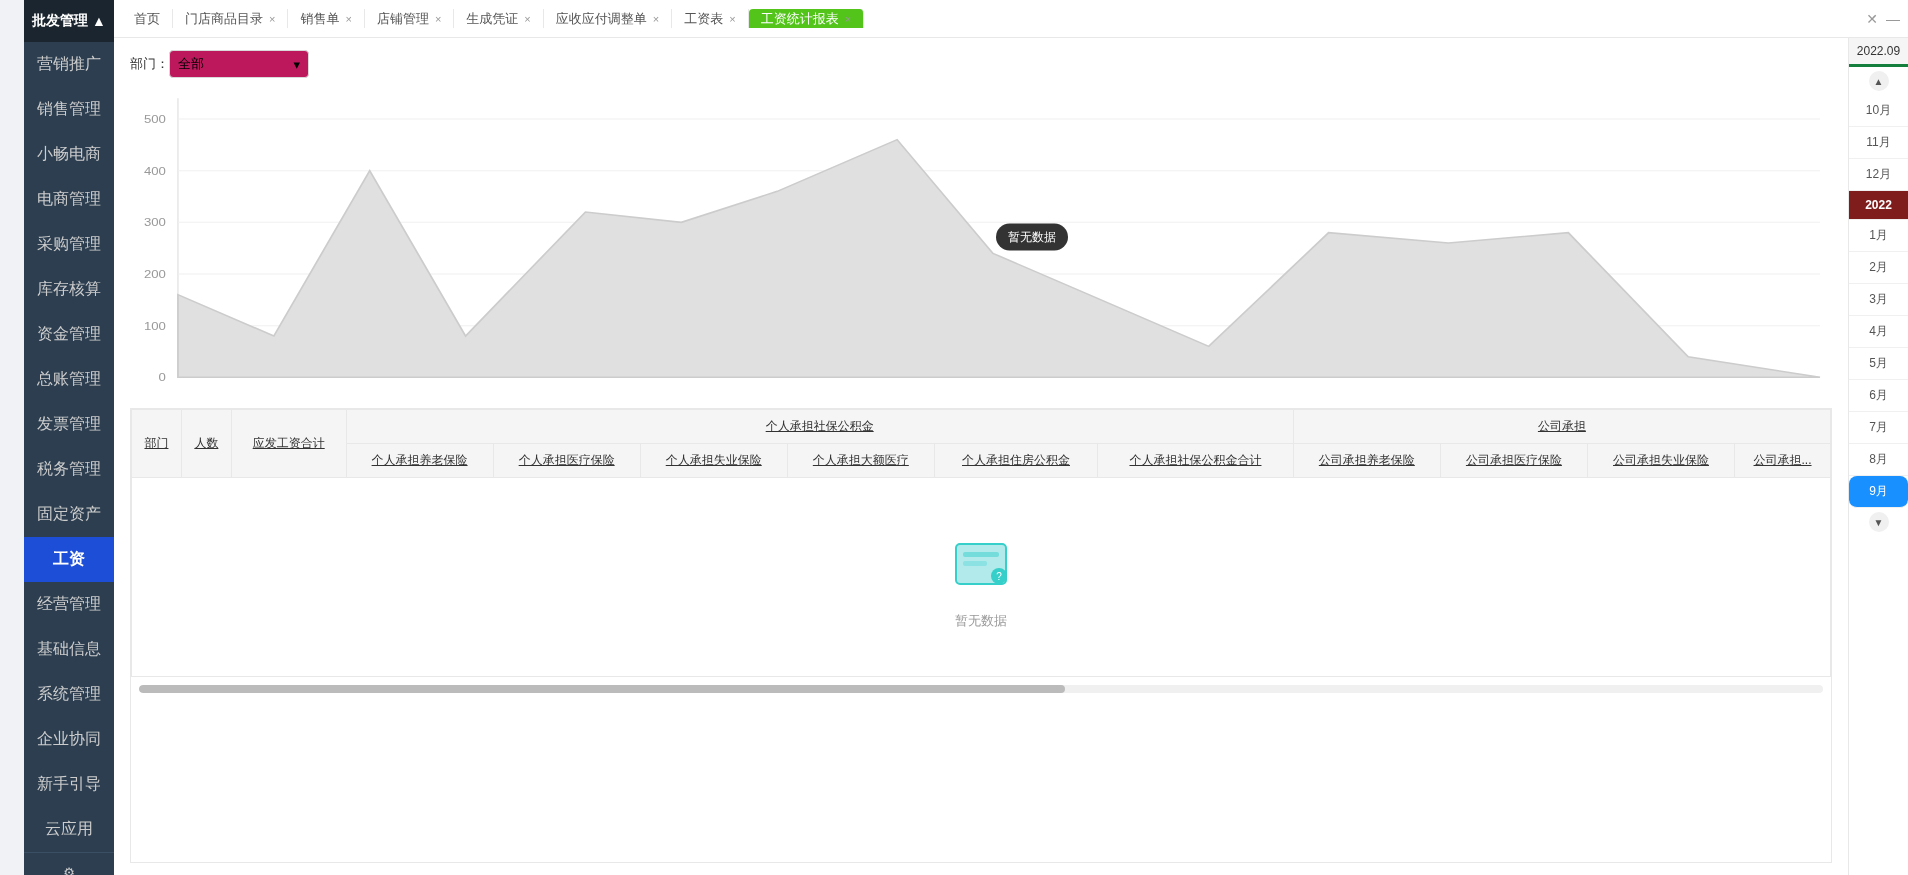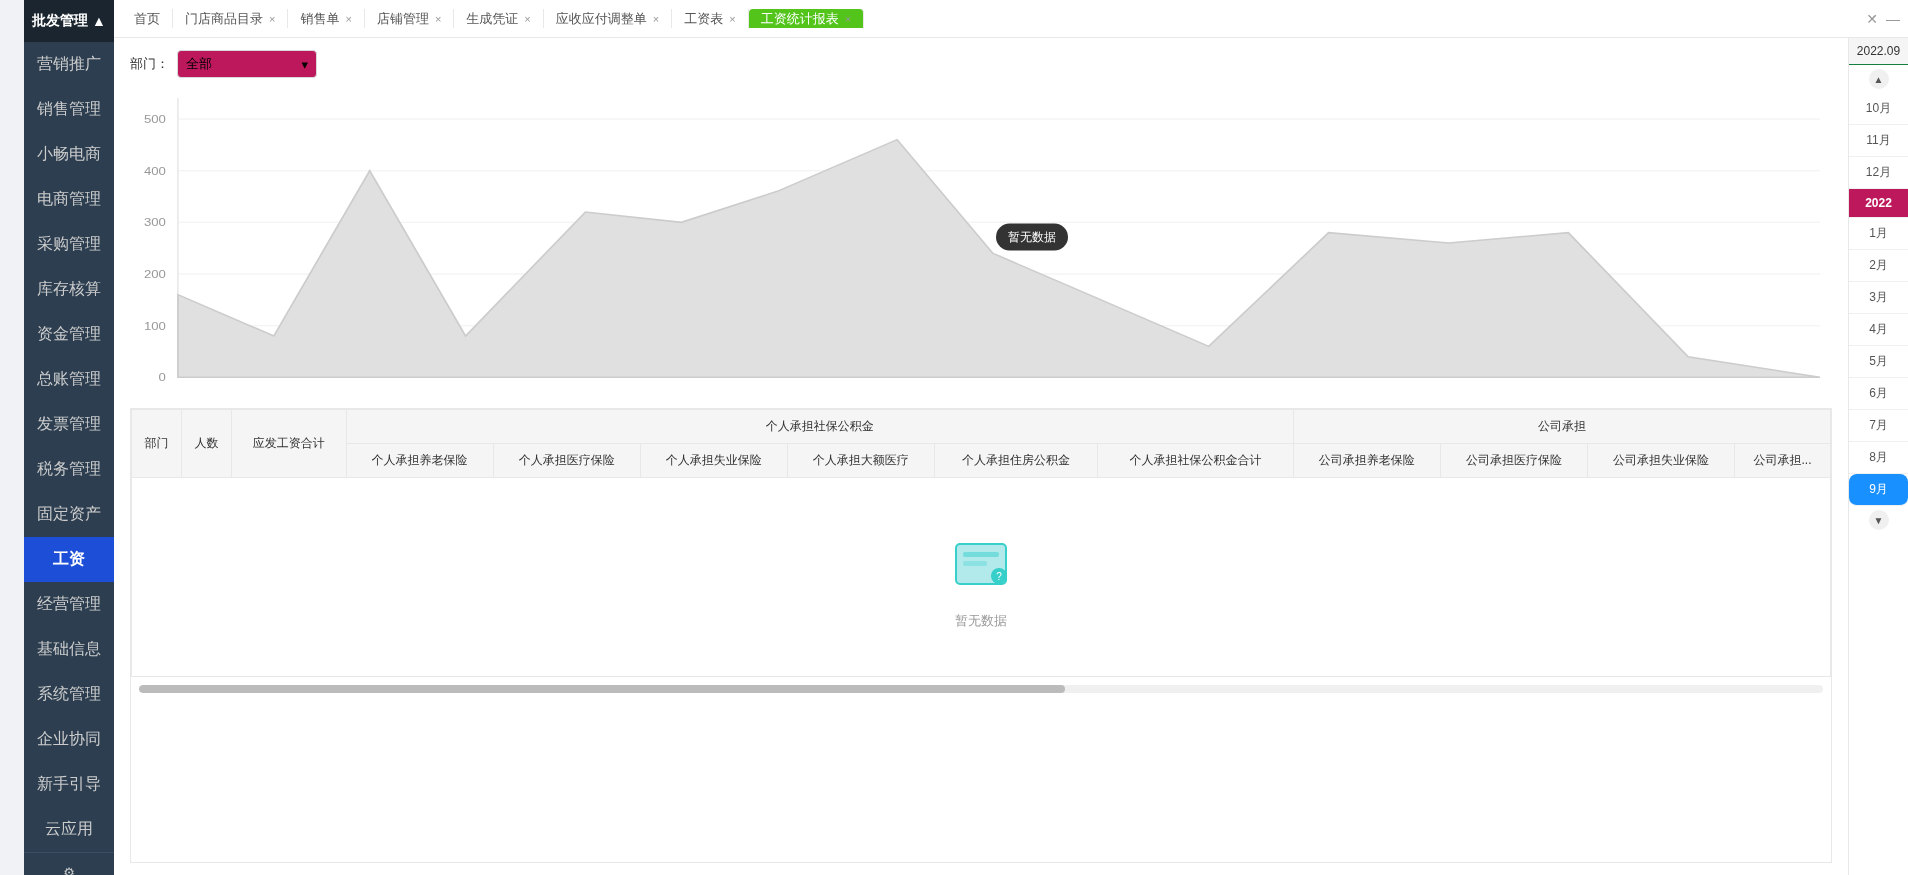--- a/index.html
+++ b/index.html
@@ -114,21 +114,21 @@
     }
     .sub-tab.active { color: #1890ff; border-bottom: 2px solid #1890ff; }
 
     
     .toolbar {
       display: flex;
       align-items: center;
       justify-content: space-between;
       margin-bottom: 10px;
     }
-    .toolbar-left { display: flex; align-items: center; gap: 8px; }
+    .toolbar-left { display: flex; align-items: center; }
     .btn-action {
       display: flex;
       align-items: center;
       gap: 4px;
       cursor: pointer;
       color: #555;
       font-size: 13px;
     }
 
     .dept-label { color: #333; font-size: 13px; }
@@ -178,20 +178,21 @@
       font-size: 12px;
     }
     .data-table thead tr th {
       background: #f5f5f5;
       border: 1px solid #e8e8e8;
       padding: 8px 6px;
       text-align: center;
       font-weight: normal;
       color: #333;
       white-space: nowrap;
+      text-decoration: underline;
     }
     .data-table tbody tr td {
       border: 1px solid #e8e8e8;
       padding: 6px;
       text-align: center;
       color: #333;
     }
     .empty-state {
       display: flex;
       flex-direction: column;
@@ -214,37 +215,37 @@
       flex-direction: column;
       font-size: 12px;
       overflow-y: auto;
       flex-shrink: 0;
     }
     .date-panel-header {
       padding: 6px 4px;
       text-align: center;
       color: #333;
       font-size: 12px;
-      border-bottom: 1px solid #15803d;
+      border-bottom: 3px solid #15803d;
       background: #f5f5f5;
       display: flex;
       align-items: center;
       gap: 2px;
       justify-content: center;
     }
     .date-item {
       padding: 7px 4px;
       text-align: center;
       cursor: pointer;
       color: #555;
       font-size: 12px;
       border-bottom: 1px solid #f0f0f0;
     }
     .date-item.active { background: #1890ff; color: #fff; border-radius: 8px; }
-    .date-item.year { background: #be185d; color: #fff; font-weight: bold; }
+    .date-item.year { background: #7f1d1d; color: #fff; font-weight: bold; }
     .date-nav { display: flex; justify-content: center; padding: 4px; }
     .date-nav-circle {
       width: 20px; height: 20px; border-radius: 50%;
       background: #f0f0f0;
       display: flex; align-items: center; justify-content: center;
       cursor: pointer; font-size: 10px; color: #555;
     }
 
     .scrollbar { height: 8px; background: #f0f0f0; border-radius: 4px; margin: 4px 0; overflow: hidden; }
     .scrollbar-thumb { height: 8px; background: #bbb; border-radius: 4px; width: 55%; }

